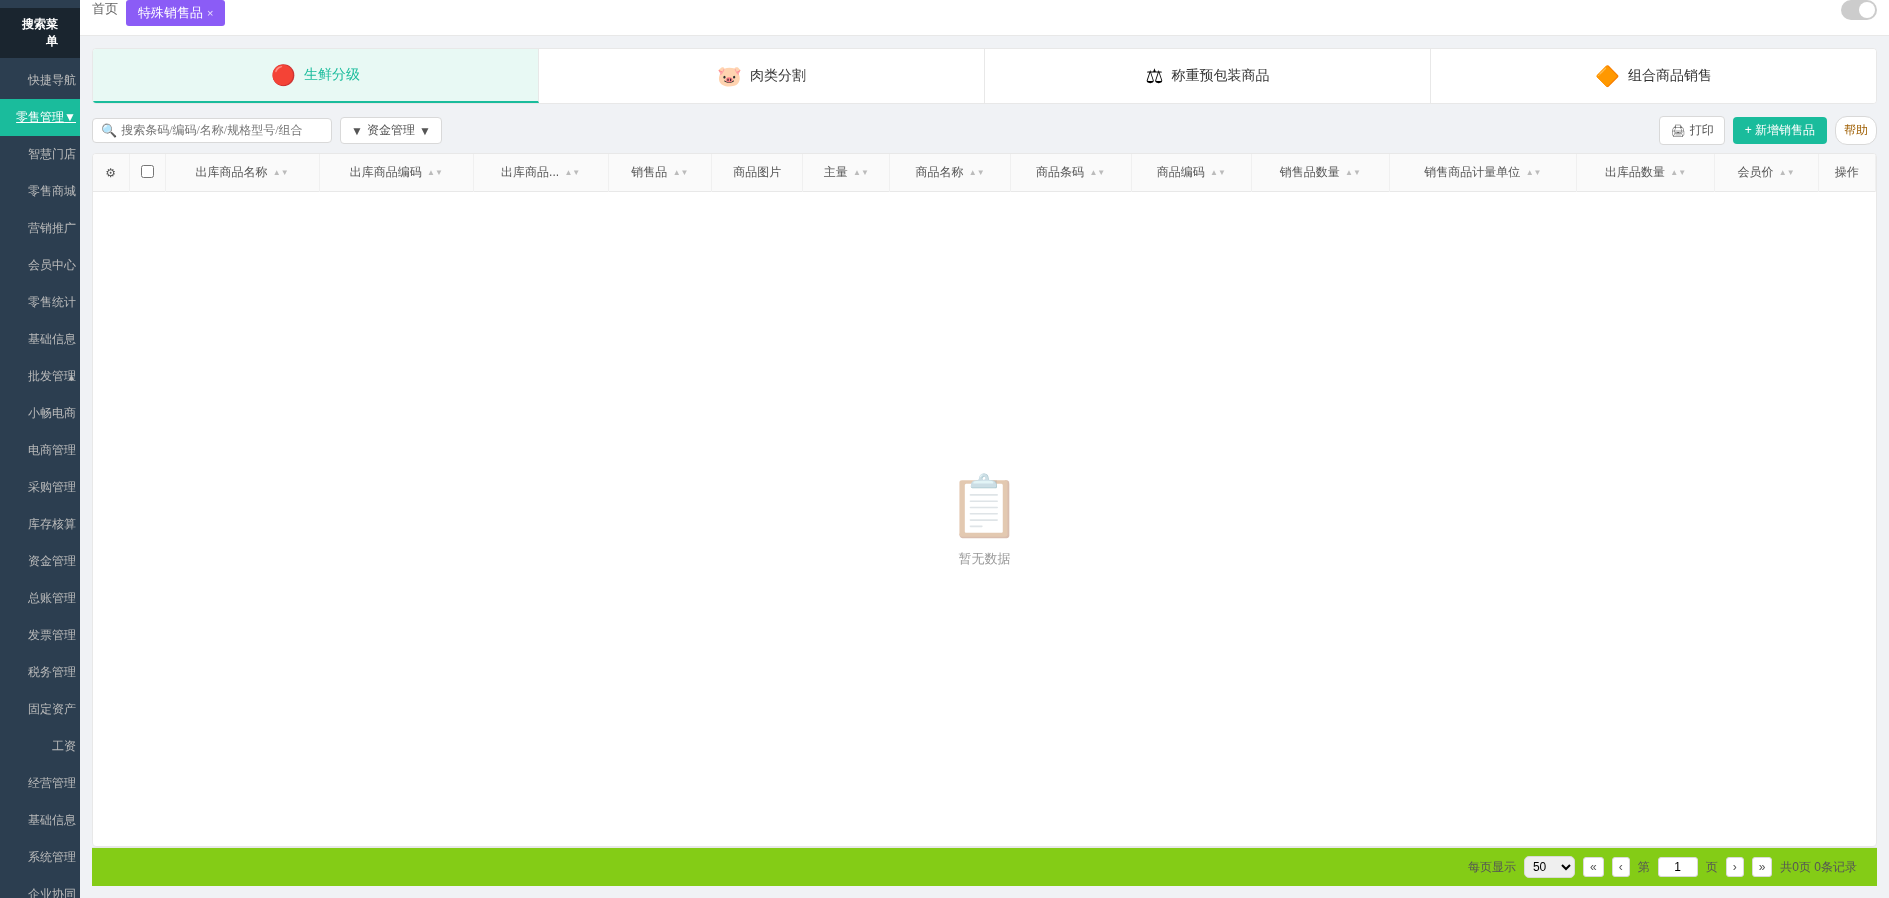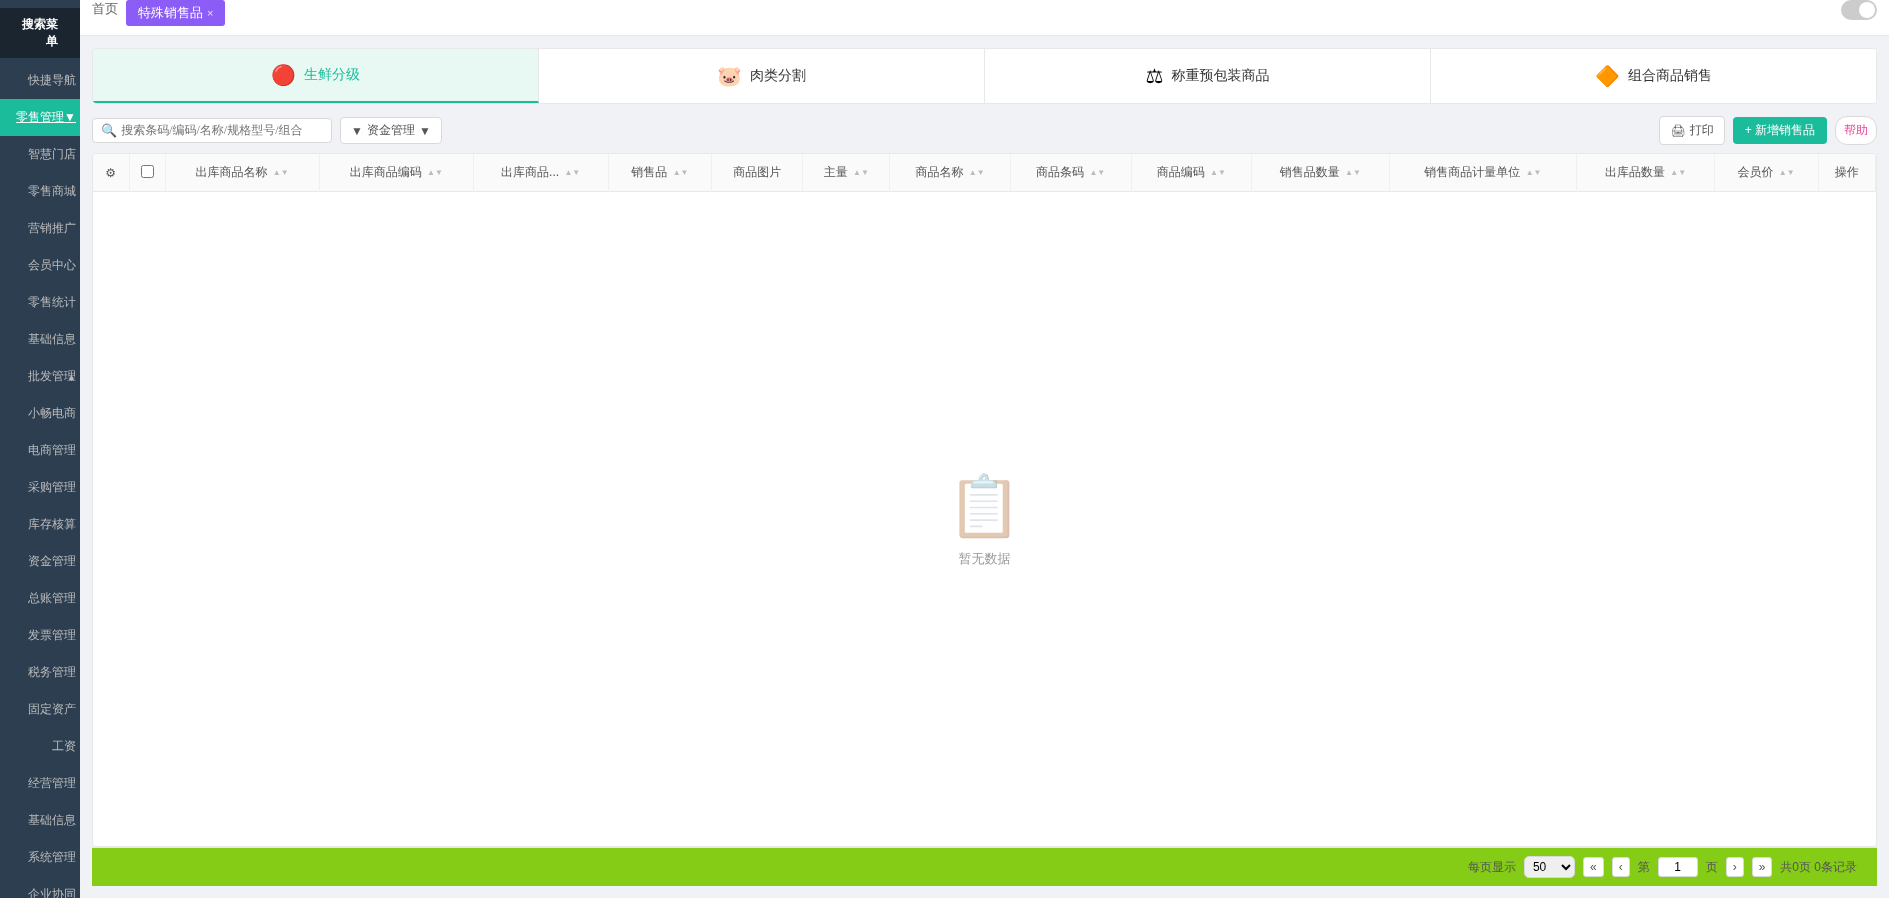--- a/index.html
+++ b/index.html
@@ -239,21 +239,21 @@
     .help-btn {
       display: flex;
       align-items: flex-start;
       gap: 4px;
       border: 1px solid #d9d9d9;
       border-radius: 12px;
       padding: 5px 8px;
       background: #fff;
       cursor: pointer;
       font-size: 12px;
-      color: #ec4899;
+      color: #a16207;
     }
 
     
     .table-wrap {
       flex: 1;
       background: #fff;
       border: 1px solid #e8e8e8;
       border-radius: 4px;
       overflow: auto;
       display: flex;

